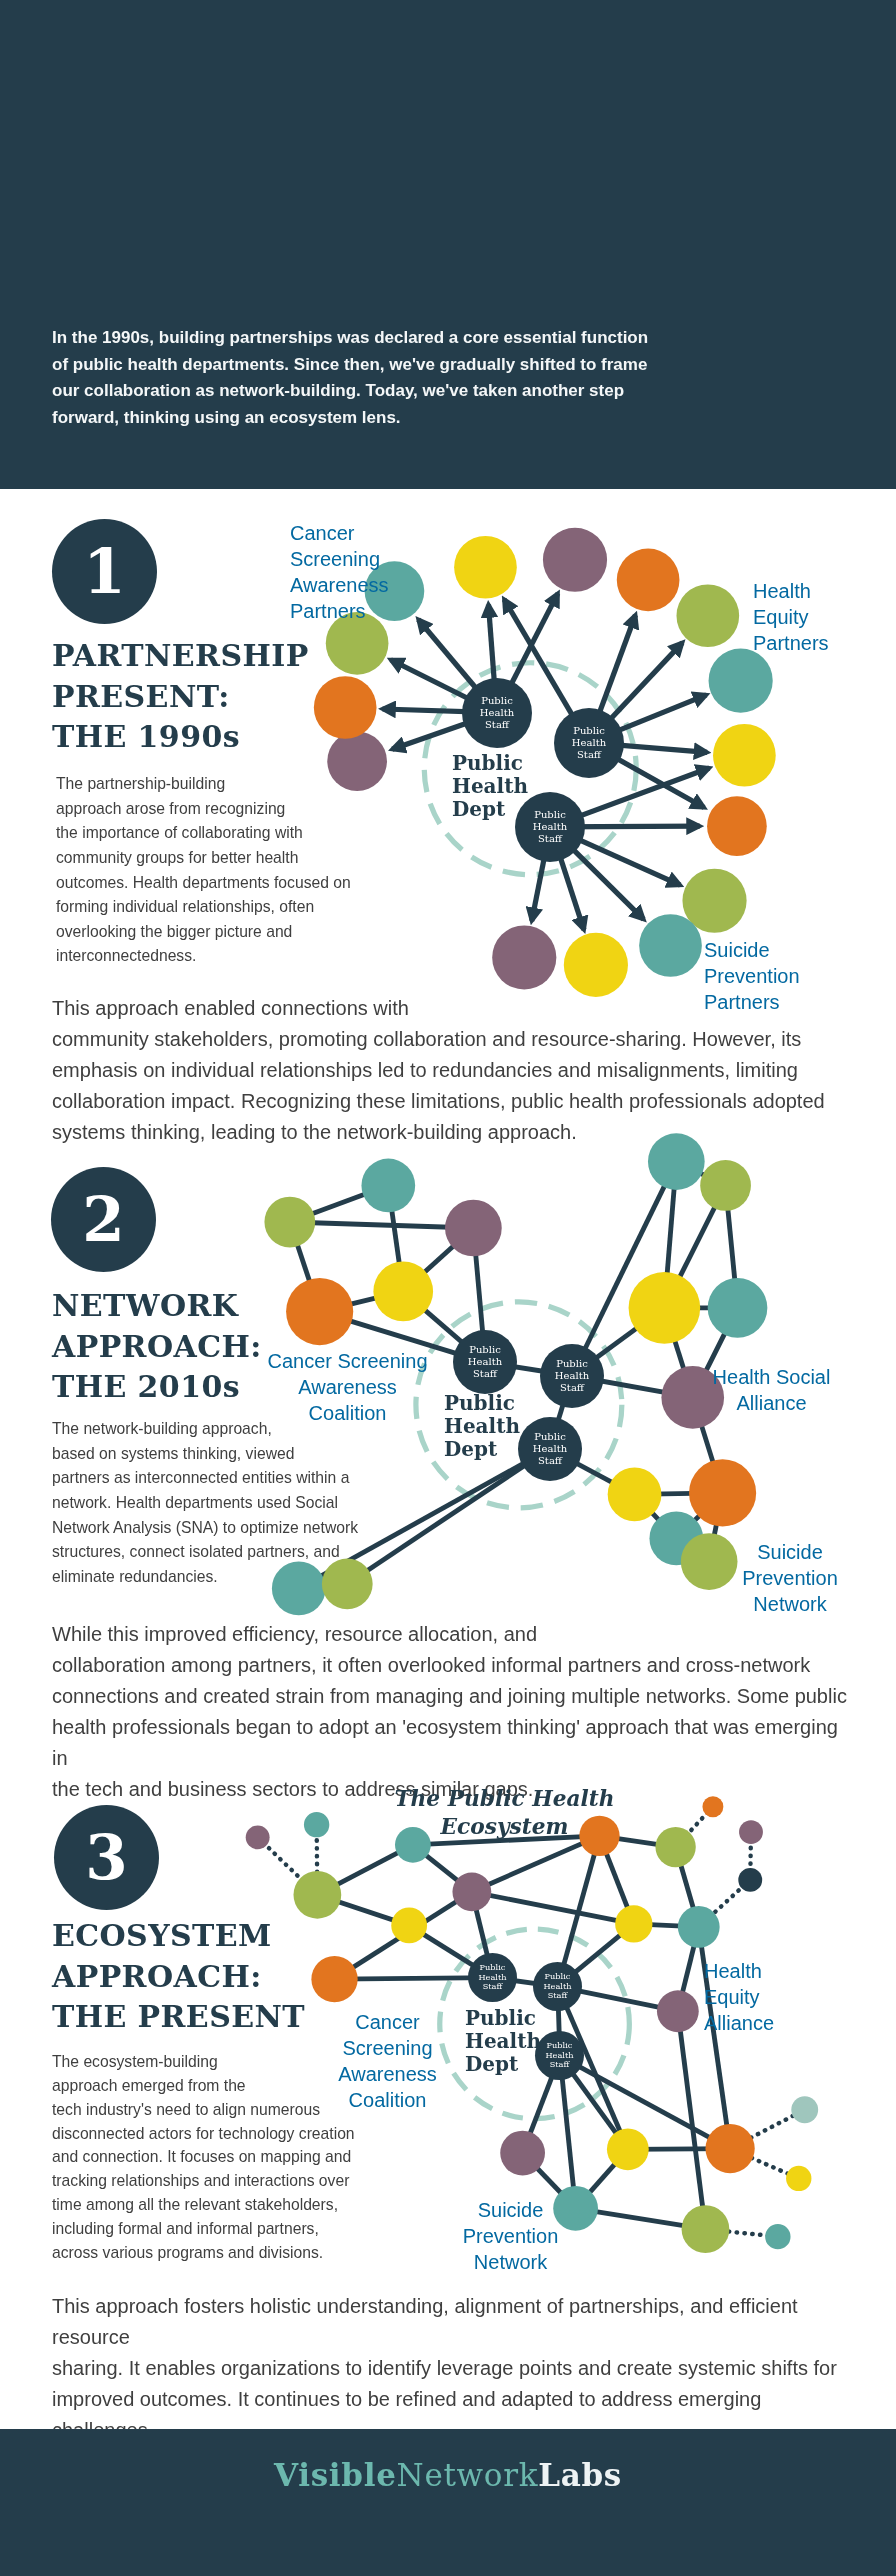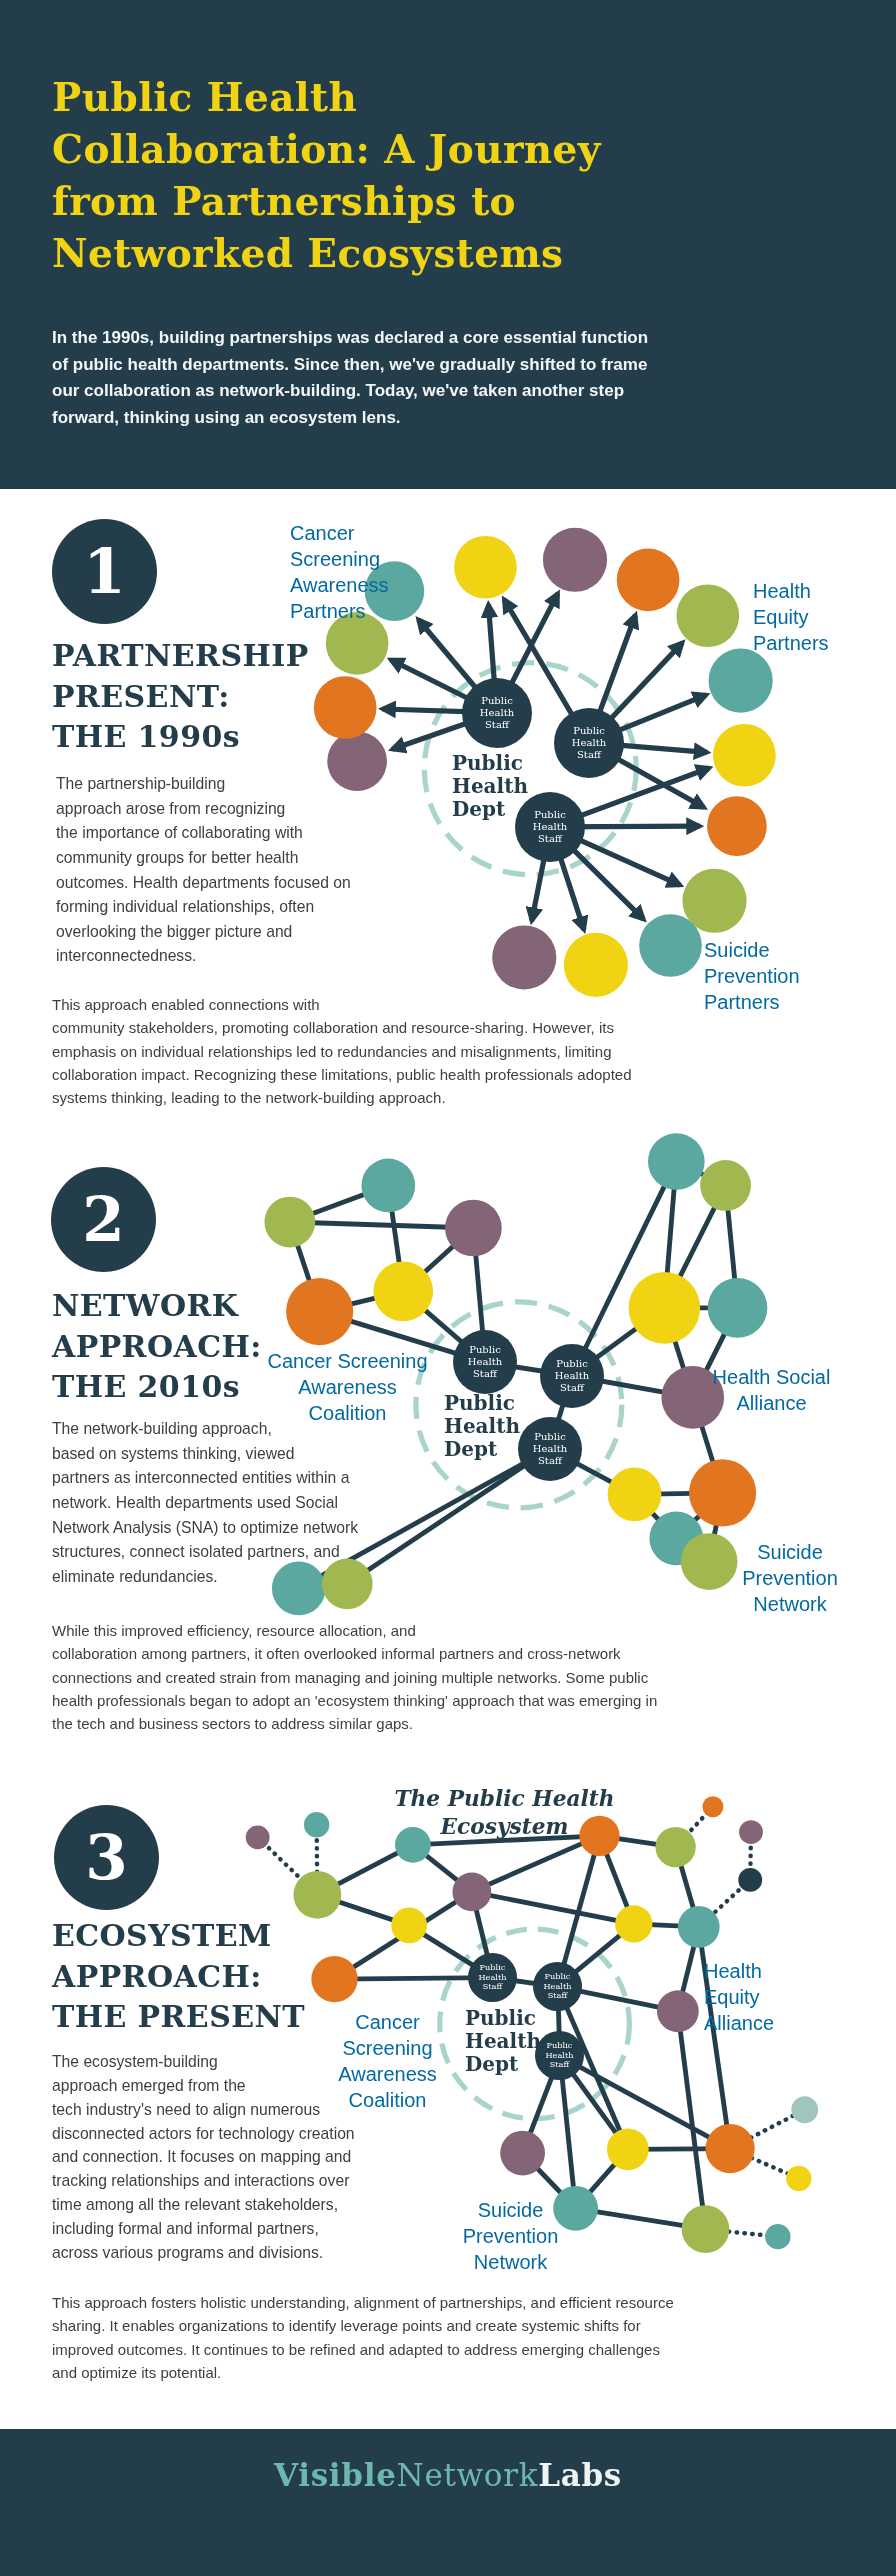--- a/index.html
+++ b/index.html
@@ -17,21 +17,21 @@
   .intro{position:absolute;left:52px;top:308px;width:806px;
          font-family:"Liberation Sans",sans-serif;font-weight:bold;font-size:17px;line-height:1.56;
          color:#f4f7f8;}
 
   .num-circle{position:absolute;width:105px;height:105px;border-radius:50%;background:#243d4b;
               display:flex;align-items:center;justify-content:center;
               font-family:"DejaVu Serif",serif;font-weight:bold;font-size:61px;color:#ffffff;}
   .sec-heading{position:absolute;margin:0;font-family:"DejaVu Serif",serif;font-weight:bold;
                font-size:30px;line-height:1.35;color:#243d4b;letter-spacing:0.4px;}
   .body-text{position:absolute;font-size:15.7px;line-height:1.57;color:#3f3f3f;}
-  .wide-text{position:absolute;font-size:15px;line-height:1.55;color:#3f3f3f;}
+  .wide-text{position:absolute;font-size:20px;line-height:1.55;color:#3f3f3f;}
 
   .diagram{position:absolute;}
   .diagram svg{position:absolute;left:0;top:0;}
   .net-label{position:absolute;font-family:Liberation Sans, sans-serif;font-size:20px;line-height:1.3;
              color:#0369a1;}
   .net-label.center{text-align:center;}
   .dept-label{position:absolute;font-family:"DejaVu Serif",serif;font-weight:bold;font-size:20px;
               line-height:1.16;color:#243d4b;}
   .eco-title{position:absolute;font-family:"DejaVu Serif",serif;font-weight:bold;font-size:21.7px;
              line-height:1.28;color:#243d4b;text-align:center;font-style:italic;}
@@ -48,24 +48,20 @@
   .logo .l{color:#eef3f4;font-weight:bold;}
   .tagline{position:absolute;left:0;top:2510px;width:896px;text-align:center;
            font-size:18px;color:#f0f4f5;font-family:"Liberation Sans",sans-serif;}
 </style>
 </head>
 <body>
 
 <div class="page">
 
   <div class="band-top"></div>
-  <h1 class="main-title pre">Public Health
-Collaboration: A Journey
-from Partnerships to
-Networked Ecosystems</h1>
   <p class="intro pre">In the 1990s, building partnerships was declared a core essential function
 of public health departments. Since then, we've gradually shifted to frame
 our collaboration as network-building. Today, we've taken another step
 forward, thinking using an ecosystem lens.</p>
 
   <div class="num-circle" style="left:52px;top:519px;">
     <span>1</span>
   </div>
   <h2 class="sec-heading pre" style="left:52px;top:636px;">PARTNERSHIP
 PRESENT:

